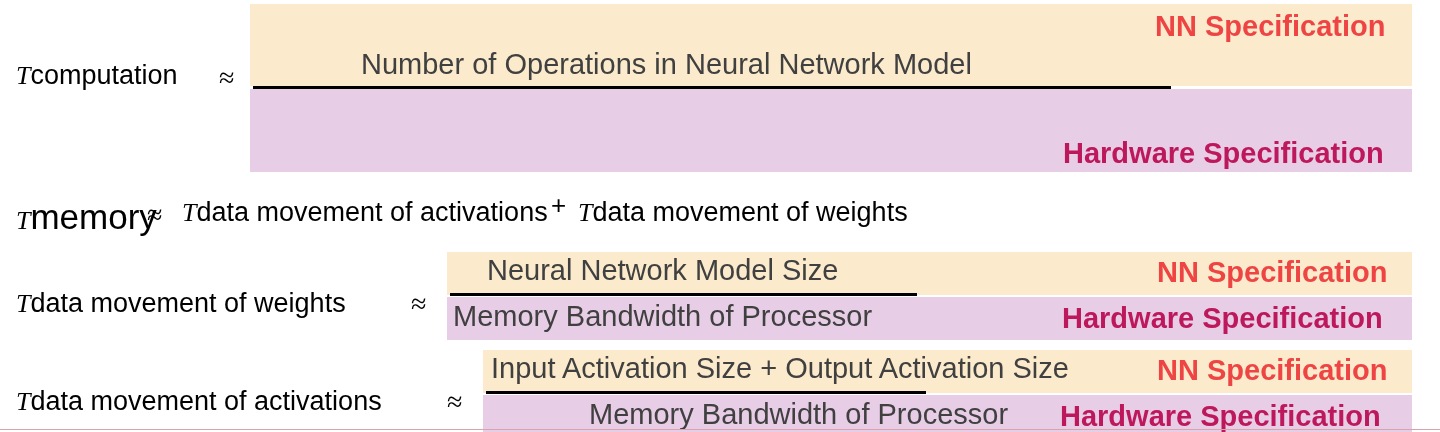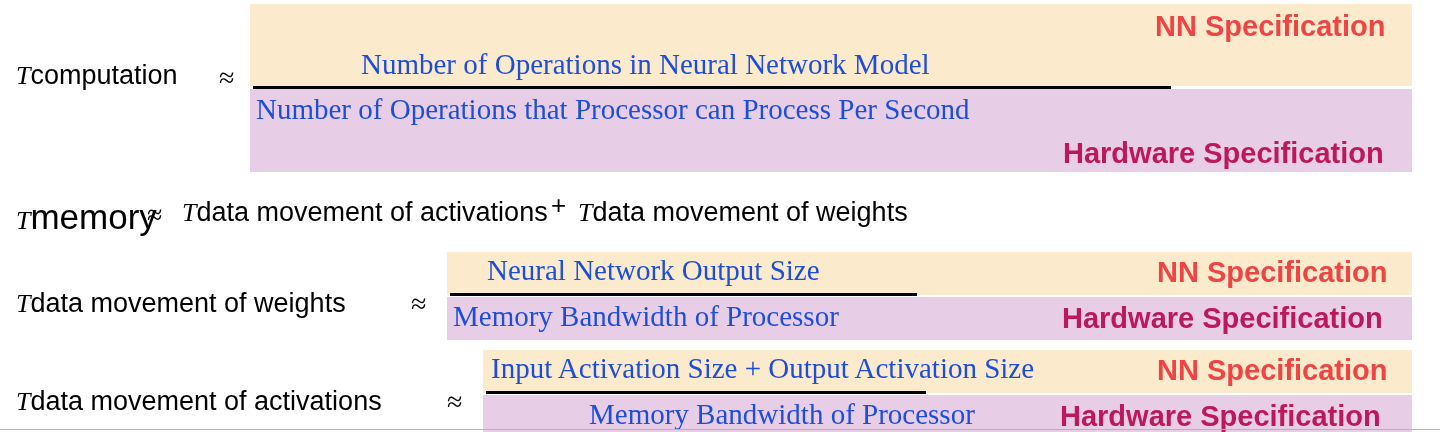--- a/index.html
+++ b/index.html
@@ -36,22 +36,22 @@
   }
   .plus{
     font-family:"Liberation Sans",serif;
     font-style:normal;
   }
 
   
   .rule{position:absolute;background:#000;height:3px;}
 
   .numer,.denom{
-    position:absolute;white-space:nowrap;color:#1d4ed8;
-    font-family:Liberation Serif, serif;
+    position:absolute;white-space:nowrap;color:#404040;
+    font-family:Liberation Sans, sans-serif;
   }
 
   .tag{
     position:absolute;white-space:nowrap;
     font-family:"Liberation Sans",sans-serif;
     font-weight:bold;
   }
   .tag-nn{color:#ef4444;}
   .tag-hw{color:#be185d;}
 
@@ -68,21 +68,20 @@
   <div class="box box-nn" style="left:250px;top:4px;width:1162px;height:82px;"></div>
   <div class="box box-hw" style="left:250px;top:89px;width:1162px;height:83px;"></div>
 
   <div class="abs tvar" style="left:16px;top:60px;font-size:26px;">
     <span>T</span><span class="sub" style="font-size:27px;">computation</span>
   </div>
   <div class="abs approx" style="left:219px;top:62px;font-size:28px;"><span>≈</span></div>
 
   <div class="numer" style="left:361px;top:48px;font-size:29px;">Number of Operations in Neural Network Model</div>
   <div class="rule" style="left:253px;top:86px;width:918px;"></div>
-  <div class="denom" style="left:256px;top:93px;font-size:29px;">Number of Operations that Processor can Process Per Second</div>
 
   <div class="tag tag-nn" style="left:1155px;top:10px;font-size:29px;">NN Specification</div>
   <div class="tag tag-hw" style="left:1063px;top:137px;font-size:29px;">Hardware Specification</div>
 
   <div class="abs tvar" style="left:16px;top:197px;font-size:26px;">
     <span>T</span><span class="sub" style="font-size:35px;">memory</span>
   </div>
   <div class="abs approx" style="left:147px;top:199px;font-size:28px;"><span>≈</span></div>
   <div class="abs tvar" style="left:182px;top:197px;font-size:26px;">
     <span>T</span><span class="sub" style="font-size:27px;">data movement of activations</span>
@@ -93,21 +92,21 @@
   </div>
 
   <div class="box box-nn" style="left:447px;top:252px;width:965px;height:43px;"></div>
   <div class="box box-hw" style="left:447px;top:297px;width:965px;height:43px;"></div>
 
   <div class="abs tvar" style="left:16px;top:288px;font-size:26px;">
     <span>T</span><span class="sub" style="font-size:27px;">data movement of weights</span>
   </div>
   <div class="abs approx" style="left:411px;top:288px;font-size:28px;"><span>≈</span></div>
 
-  <div class="numer" style="left:487px;top:254px;font-size:29px;">Neural Network Output Size</div>
+  <div class="numer" style="left:487px;top:254px;font-size:29px;">Neural Network Model Size</div>
   <div class="rule" style="left:450px;top:293px;width:467px;"></div>
   <div class="denom" style="left:453px;top:300px;font-size:29px;">Memory Bandwidth of Processor</div>
 
   <div class="tag tag-nn" style="left:1157px;top:256px;font-size:29px;">NN Specification</div>
   <div class="tag tag-hw" style="left:1062px;top:302px;font-size:29px;">Hardware Specification</div>
 
   <div class="box box-nn" style="left:483px;top:350px;width:929px;height:43px;"></div>
   <div class="box box-hw" style="left:483px;top:395px;width:929px;height:37px;"></div>
 
   <div class="abs tvar" style="left:16px;top:386px;font-size:26px;">

